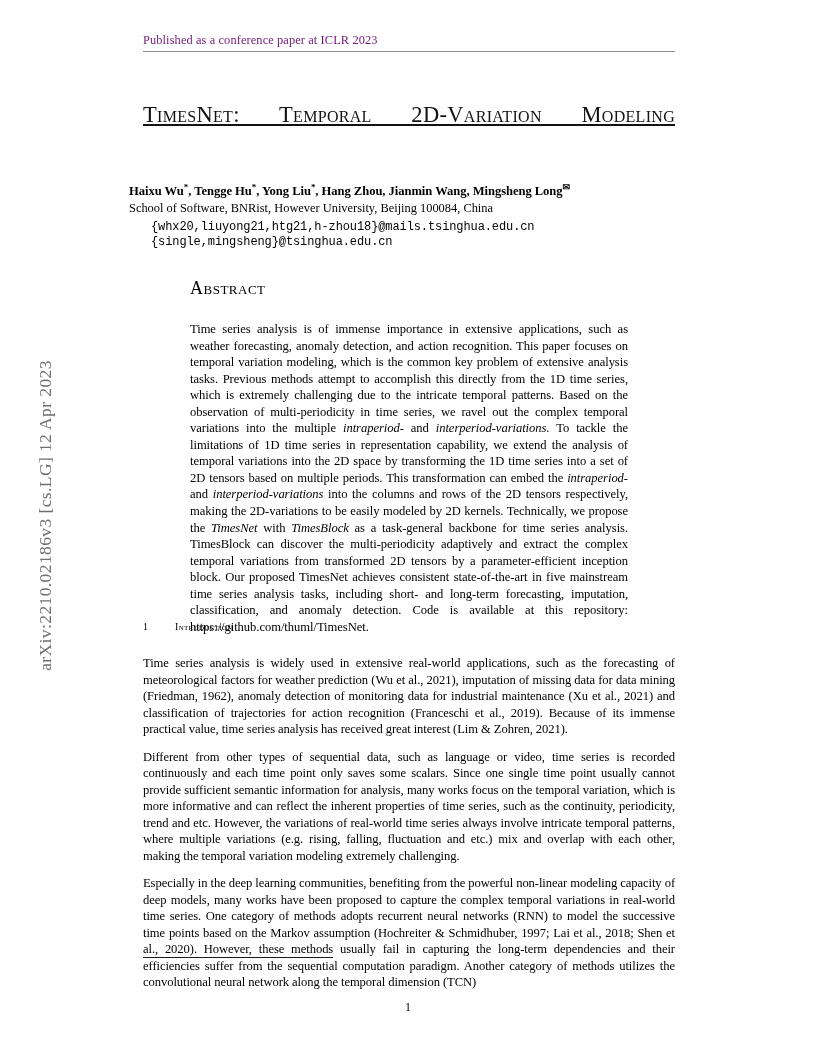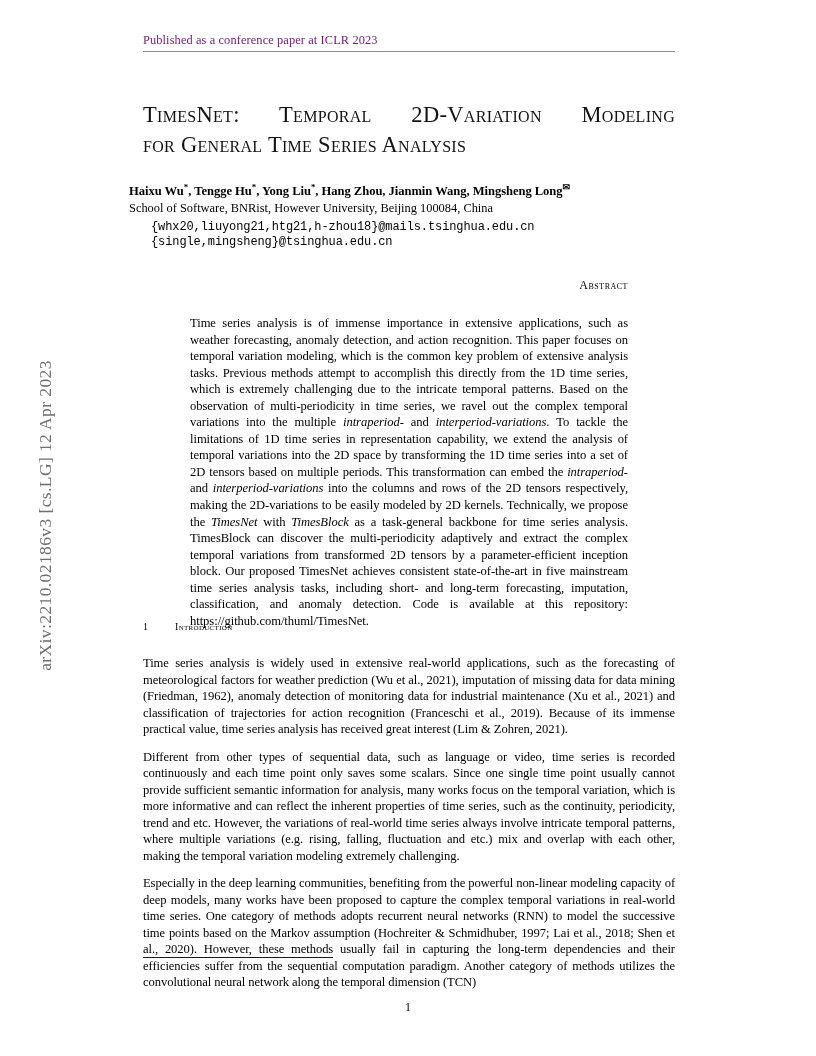--- a/index.html
+++ b/index.html
@@ -59,21 +59,21 @@
     top: 100px;
     width: 532px;
   }
   .title-line {
     font-size: 22.5px;
     font-variant: small-caps;
     letter-spacing: 0.3px;
     line-height: 30px;
     color: #121212;
   }
-  .title-line.first { text-align: justify; text-align-last: justify; }
+  .title-line.first { text-align: justify; text-align-last: justify; text-decoration: underline; }
 
   
   .authors-block {
     position: absolute;
     left: 129px;
     top: 180px;
     width: 540px;
   }
   .author-names {
     font-size: 12.6px;
@@ -97,22 +97,22 @@
   .email-1 { margin-top: 4px; }
 
   
   .abstract-block {
     position: absolute;
     left: 190px;
     top: 278px;
     width: 438px;
   }
   .abstract-heading {
-    text-align: right;
-    font-size: 12px;
+    text-align: left;
+    font-size: 18px;
     font-variant: small-caps;
     letter-spacing: 0.5px;
     margin-bottom: 22px;
   }
   .abstract-body {
     font-size: 12.6px;
     line-height: 16.55px;
     text-align: justify;
     letter-spacing: -0.06px;
   }
@@ -184,21 +184,20 @@
 
   <div class="arxiv-stamp">arXiv:2210.02186v3  [cs.LG]  12 Apr 2023</div>
 
   <div class="header">
     <div class="header-text">Published as a conference paper at ICLR 2023</div>
     <div class="header-rule"></div>
   </div>
 
   <div class="title-block">
     <div class="title-line first">TimesNet:  Temporal 2D-Variation Modeling</div>
-    <div class="title-line">for General Time Series Analysis</div>
   </div>
 
   <div class="authors-block">
     <div class="author-names">Haixu Wu<sup>*</sup>, Tengge Hu<sup>*</sup>, Yong Liu<sup>*</sup>, Hang Zhou, Jianmin Wang, Mingsheng Long<sup>✉</sup></div>
     <div class="affiliation">School of Software, BNRist, However University, Beijing 100084, China</div>
     <div class="email email-1">{whx20,liuyong21,htg21,h-zhou18}@mails.tsinghua.edu.cn</div>
     <div class="email">{single,mingsheng}@tsinghua.edu.cn</div>
   </div>
 
   <div class="abstract-block">

